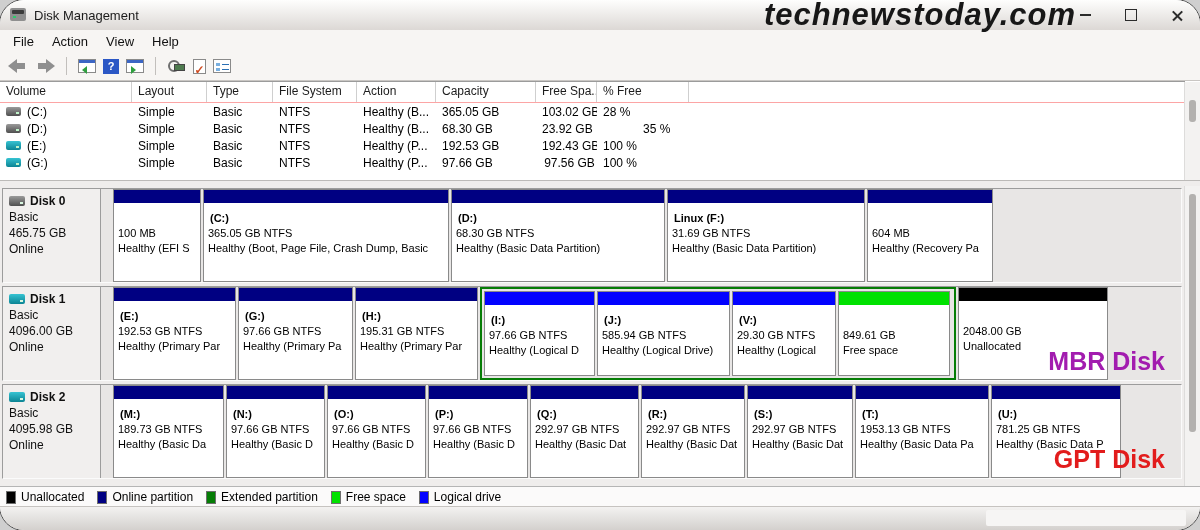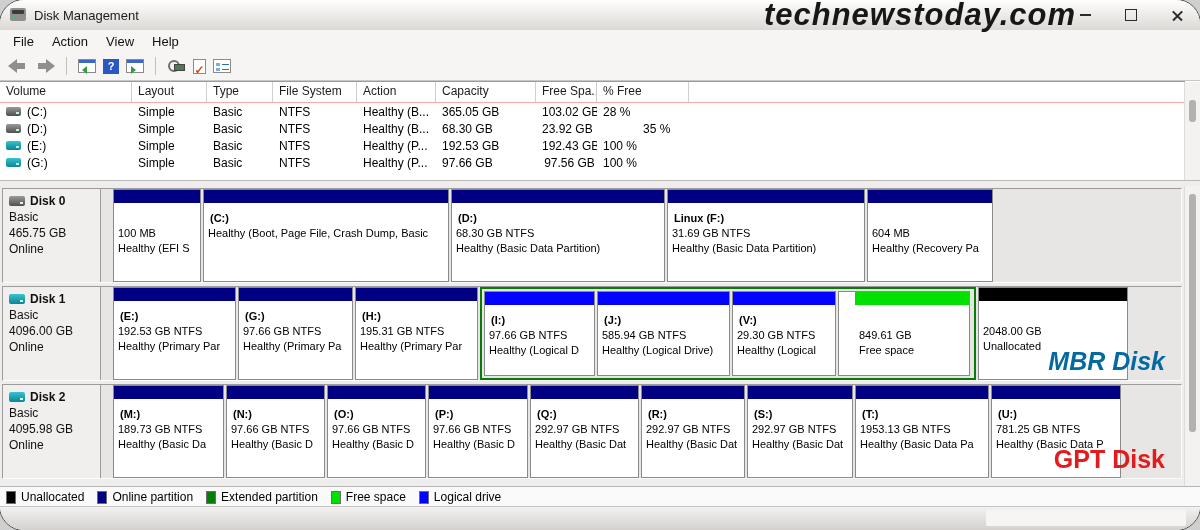--- a/index.html
+++ b/index.html
@@ -293,20 +293,21 @@
             <div class="part-body">
               <div class="part-name"></div>
               <div>100 MB</div>
               <div>Healthy (EFI S</div>
             </div>
           </div>
           <div class="part" style="width: 246px;">
             <div class="part-head" style="background: rgb(0, 0, 130);"></div>
             <div class="part-body">
               <div class="part-name">(C:)</div>
+              <div>365.05 GB NTFS</div>
               <div>Healthy (Boot, Page File, Crash Dump, Basic</div>
             </div>
           </div>
           <div class="part" style="width: 214px;">
             <div class="part-head" style="background: rgb(0, 0, 130);"></div>
             <div class="part-body">
               <div class="part-name">(D:)</div>
               <div>68.30 GB NTFS</div>
               <div>Healthy (Basic Data Partition)</div>
             </div>
@@ -382,39 +383,39 @@
               </div>
             </div>
             <div class="part" style="width: 104px;">
               <div class="part-head" style="background: rgb(2, 2, 255);"></div>
               <div class="part-body">
                 <div class="part-name">(V:)</div>
                 <div>29.30 GB NTFS</div>
                 <div>Healthy (Logical</div>
               </div>
             </div>
-            <div class="part" style="width: 132px; padding-left: 16px;">
+            <div class="part" style="width: 112px;">
               <div class="part-head" style="background: rgb(0, 225, 0);"></div>
               <div class="part-body">
                 <div class="part-name"></div>
                 <div>849.61 GB</div>
                 <div>Free space</div>
               </div>
             </div>
           </div>
           <div class="part" style="width: 150px;">
             <div class="part-head" style="background: rgb(0, 0, 0);"></div>
             <div class="part-body">
               <div class="part-name"></div>
               <div>2048.00 GB</div>
               <div>Unallocated</div>
             </div>
           </div>
         </div>
-        <div class="annotation" style="color: #0369a1; font-style: italic;">MBR Disk</div>
+        <div class="annotation" style="color: #a21caf;">MBR Disk</div>
       </div>
       <div class="disk-row" style="top: 198px;">
         <div class="disk-info">
           <div class="disk-name">
             <span class="disk-icon" style="background: linear-gradient(rgb(54, 195, 210), rgb(12, 132, 148));"></span>
             <span>Disk 2</span>
           </div>
           <div>Basic</div>
           <div>4095.98 GB</div>
           <div>Online</div>

